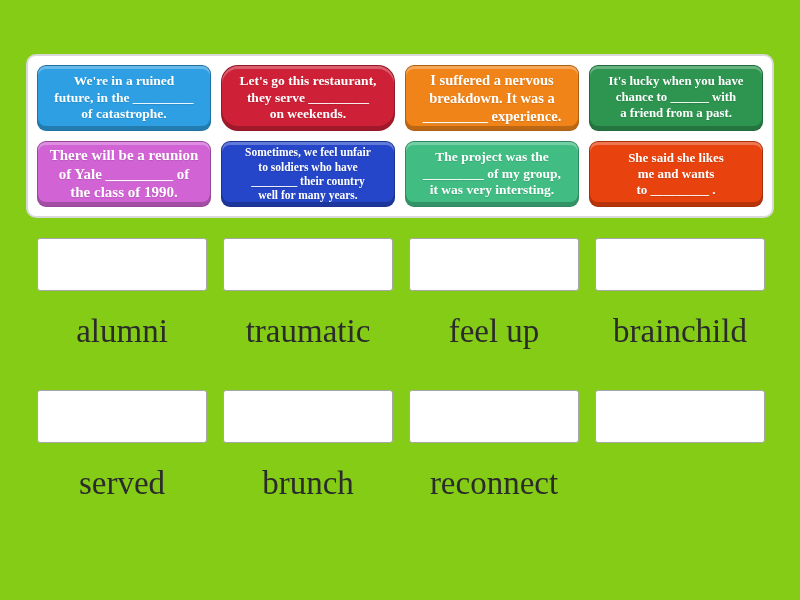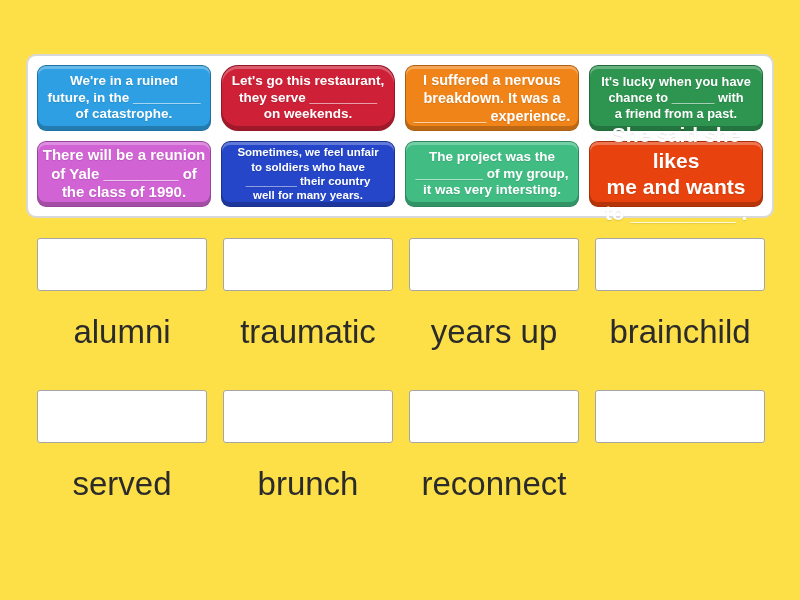--- a/index.html
+++ b/index.html
@@ -1,38 +1,38 @@
 <!DOCTYPE html>
 <html><head>
 <meta charset="utf-8">
 <style>
   html,body{margin:0;padding:0;background:#ffffff;}
   .stage{
-    position:relative;width:800px;height:600px;overflow:hidden;background:#fde047;
-    font-family:Liberation Sans, sans-serif;
+    position:relative;width:800px;height:600px;overflow:hidden;background:#84cc16;
+    font-family:Liberation Serif, serif;
   }
   
   .board{
     box-sizing:border-box;
     position:absolute;left:26px;top:54px;width:748px;
     background:#ffffff;border:2px solid #d8d8d8;border-radius:10px;
     padding:9px;
     display:grid;grid-template-columns:repeat(4,1fr);gap:10px;
   }
   .card{
     height:64px;border-radius:9px;
     display:flex;align-items:center;justify-content:center;
     color:#ffffff;font-weight:bold;text-align:center;
     border:1px solid rgba(0,0,0,.28);
     box-shadow:inset 0 3px 0 rgba(255,255,255,.28), inset 0 -4px 0 rgba(0,0,0,.22);
     cursor:grab;
   }
   .card-text{white-space:pre-line;line-height:1.25;text-shadow:0 1px 1px rgba(0,0,0,.12);}
   .c0{font-size:13.5px}.c1{font-size:13.5px}.c2{font-size:14.5px}.c3{font-size:12.8px}
-  .c4{font-size:15px}.c5{font-size:11.5px}.c6{font-size:13.5px}.c7{font-size:21px}
+  .c4{font-size:15px}.c5{font-size:11.5px}.c6{font-size:13.5px}.c7{font-size:13px}
   
   .group{position:absolute;left:37px;width:740px;}
   .group-1{top:238px;}
   .group-2{top:390px;}
   .slots,.words{display:grid;grid-template-columns:repeat(4,170px);column-gap:16px;}
   .slot{
     box-sizing:border-box;height:53px;background:#ffffff;
     border:1px solid #a6a6a6;border-radius:3px;
   }
   .words{margin-top:22px;}
@@ -93,21 +93,21 @@
   <div class="group group-1">
     <div class="slots">
       <div class="slot"></div>
       <div class="slot"></div>
       <div class="slot"></div>
       <div class="slot"></div>
     </div>
     <div class="words">
       <div class="word">alumni</div>
       <div class="word">traumatic</div>
-      <div class="word">years up</div>
+      <div class="word">feel up</div>
       <div class="word">brainchild</div>
     </div>
   </div>
 
   <div class="group group-2">
     <div class="slots">
       <div class="slot"></div>
       <div class="slot"></div>
       <div class="slot"></div>
       <div class="slot"></div>

